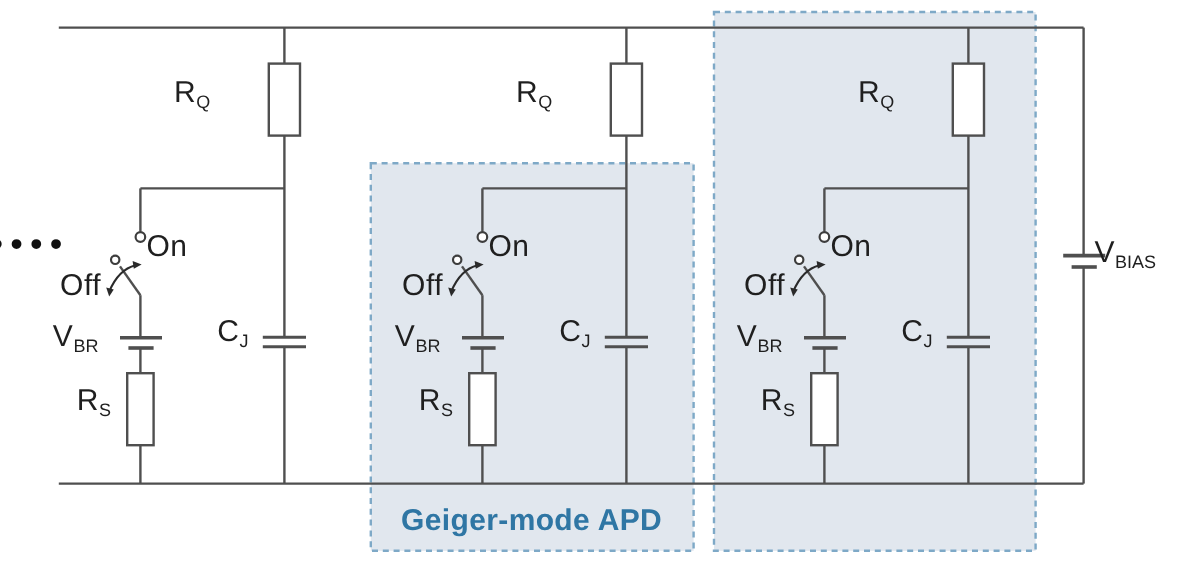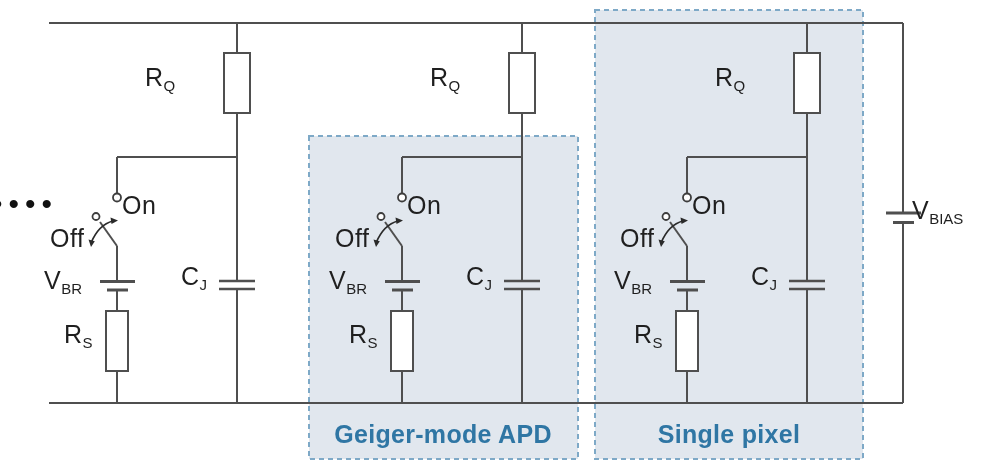--- a/index.html
+++ b/index.html
@@ -115,15 +115,14 @@
   <div class="lbl right" style="left:715px; top:64px; width:70px;"><span>R</span><span class="s">Q</span></div>
   <div class="lbl" style="left:692px; top:192px;">On</div>
   <div class="lbl" style="left:620px; top:225px;">Off</div>
   <div class="lbl" style="left:614px; top:267px;"><span>V</span><span class="s">BR</span></div>
   <div class="lbl" style="left:634px; top:321px;"><span>R</span><span class="s">S</span></div>
   <div class="lbl" style="left:751px; top:263px;"><span>C</span><span class="s">J</span></div>
 
   <div class="lbl" style="left:912px; top:197px;"><span>V</span><span class="s">BIAS</span></div>
 
   <div class="box-label" style="left:292px; top:420px; width:250px;margin-left:26px;">Geiger-mode APD</div>
-  <div class="box-label" style="left:595px; top:420px; width:268px;">Single pixel</div>
 
 </div>
 
 </body></html>

